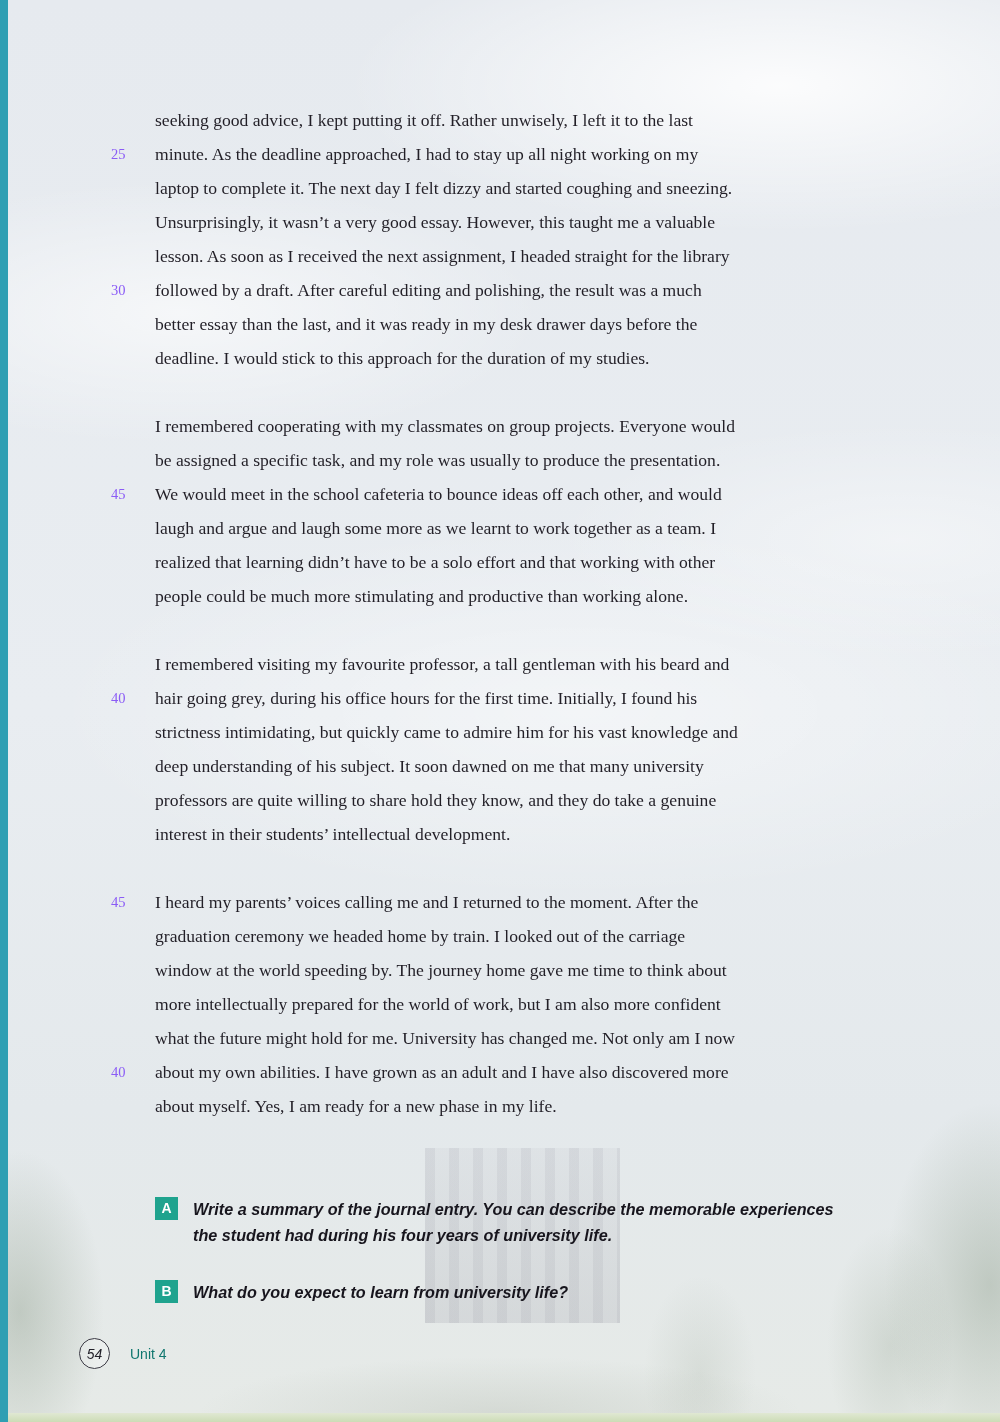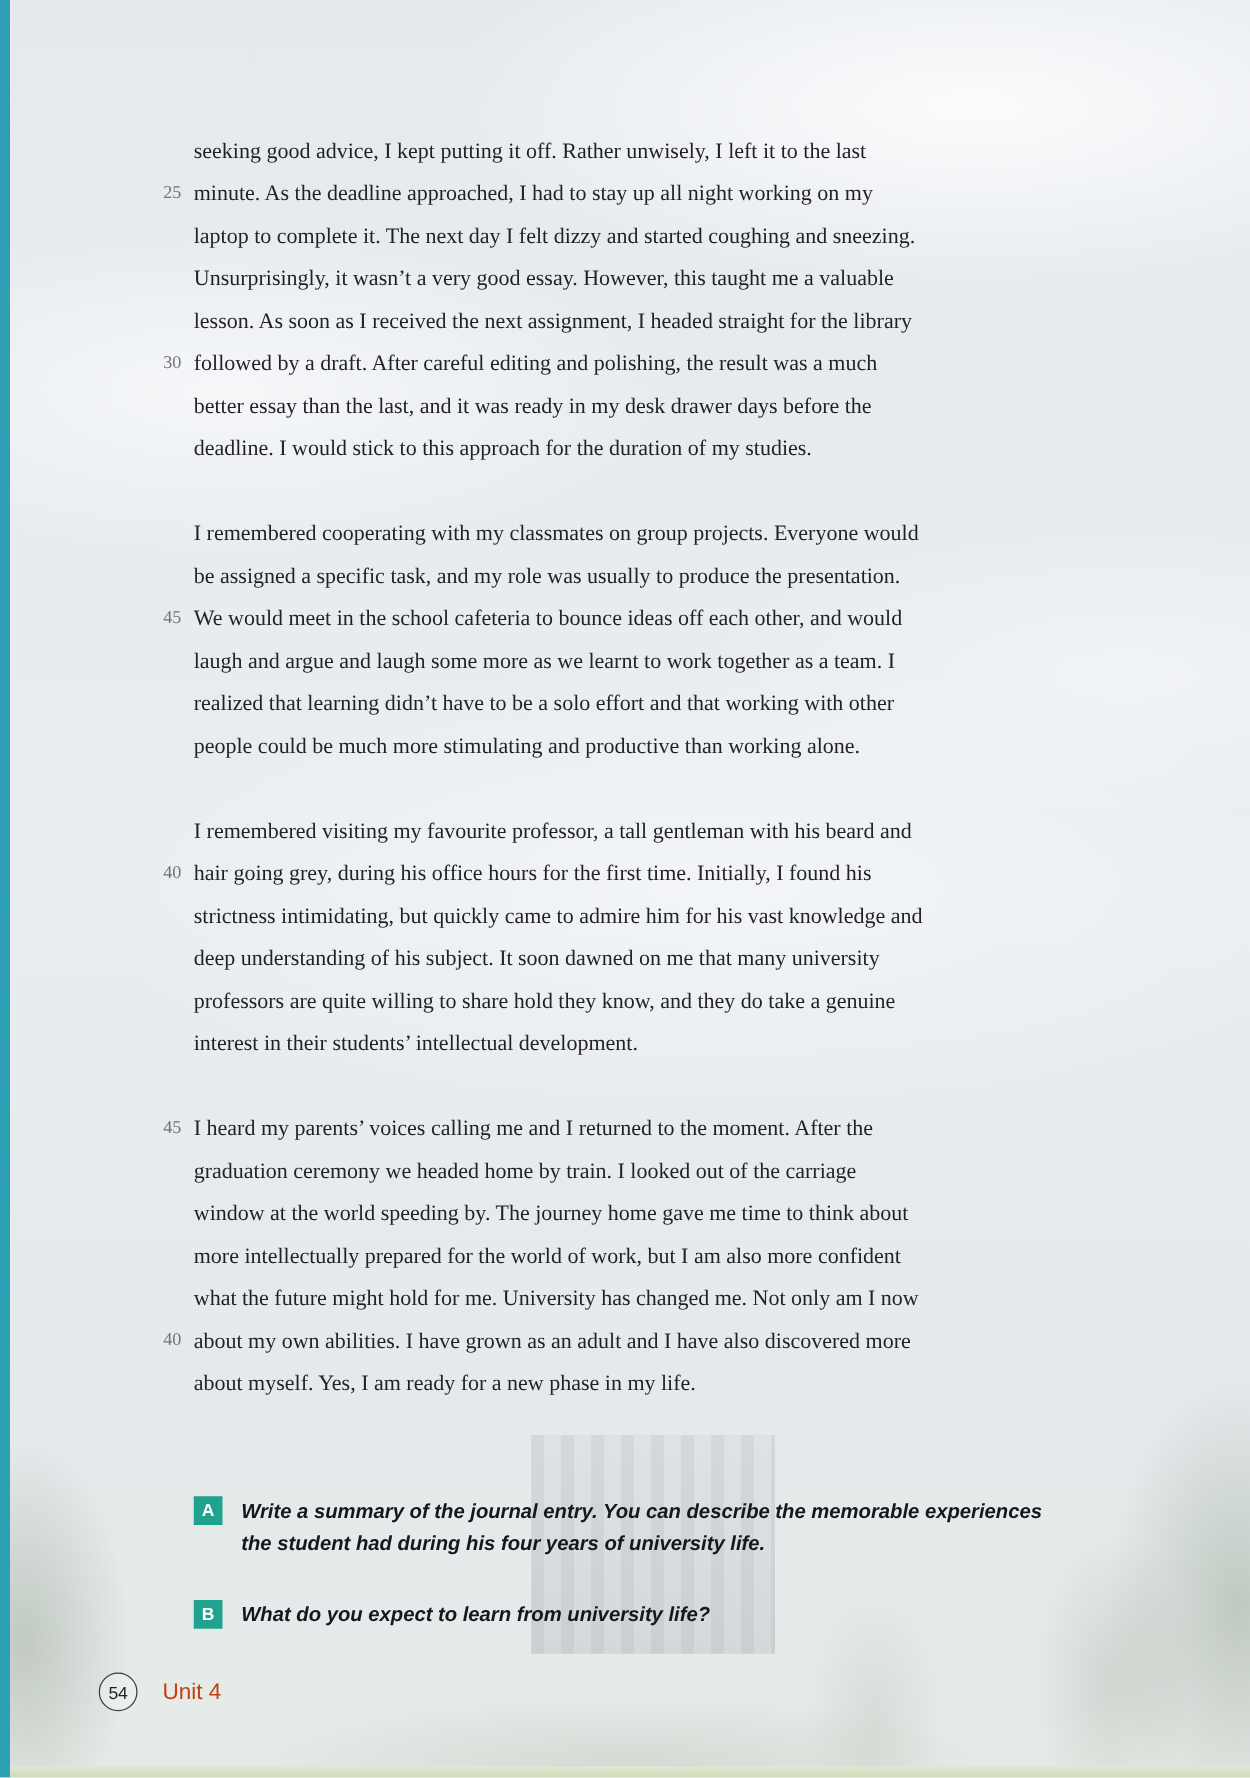--- a/index.html
+++ b/index.html
@@ -42,22 +42,22 @@
     background:var(--sidebar,#2f9fb3);
   }
   
   .passage{
     position:absolute;left:155px;top:103px;width:760px;
     font-size:17.6px;color:#221f27;
   }
   .para{margin:0 0 34px 0;}
   .line{position:relative;height:34px;line-height:34px;white-space:nowrap;}
   .lnum{
-    position:absolute;left:-44px;top:0;width:34px;text-align:right;
-    font-size:14.5px;color:#737373;
+    position:absolute;left:-44px;top:0;width:34px;
+    font-size:14.5px;color:#8b5cf6;
   }
   
   .exercises{
     position:absolute;left:155px;top:1196px;width:705px;
     font-family:"Liberation Sans", sans-serif;
   }
   .exercise{
     position:relative;padding-left:38px;margin-bottom:31px;
     font-style:italic;font-weight:600;font-size:16.2px;line-height:26px;color:#17151d;
   }
@@ -70,22 +70,23 @@
   .footer{
     position:absolute;left:79px;top:1338px;
     display:flex;align-items:center;gap:20px;
     font-family:"Liberation Sans", sans-serif;
   }
   .page-circle{
     width:31px;height:31px;border:1.4px solid #3c3b45;border-radius:50%;
     display:flex;align-items:center;justify-content:center;
     font-size:14px;color:#222129;background:rgba(255,255,255,.25);
     box-sizing:border-box;
+    font-style:italic;
   }
-  .unit-label{font-size:18px;color:#c2410c;}
+  .unit-label{font-size:14px;color:#0f766e;}
 </style>
 </head>
 <body>
 
 <div class="bg-sky"></div>
 <div class="bg-building"></div>
 <div class="bg-trees"></div>
 <div class="bg-grass"></div>
 <div class="sidebar-accent"></div>
 

